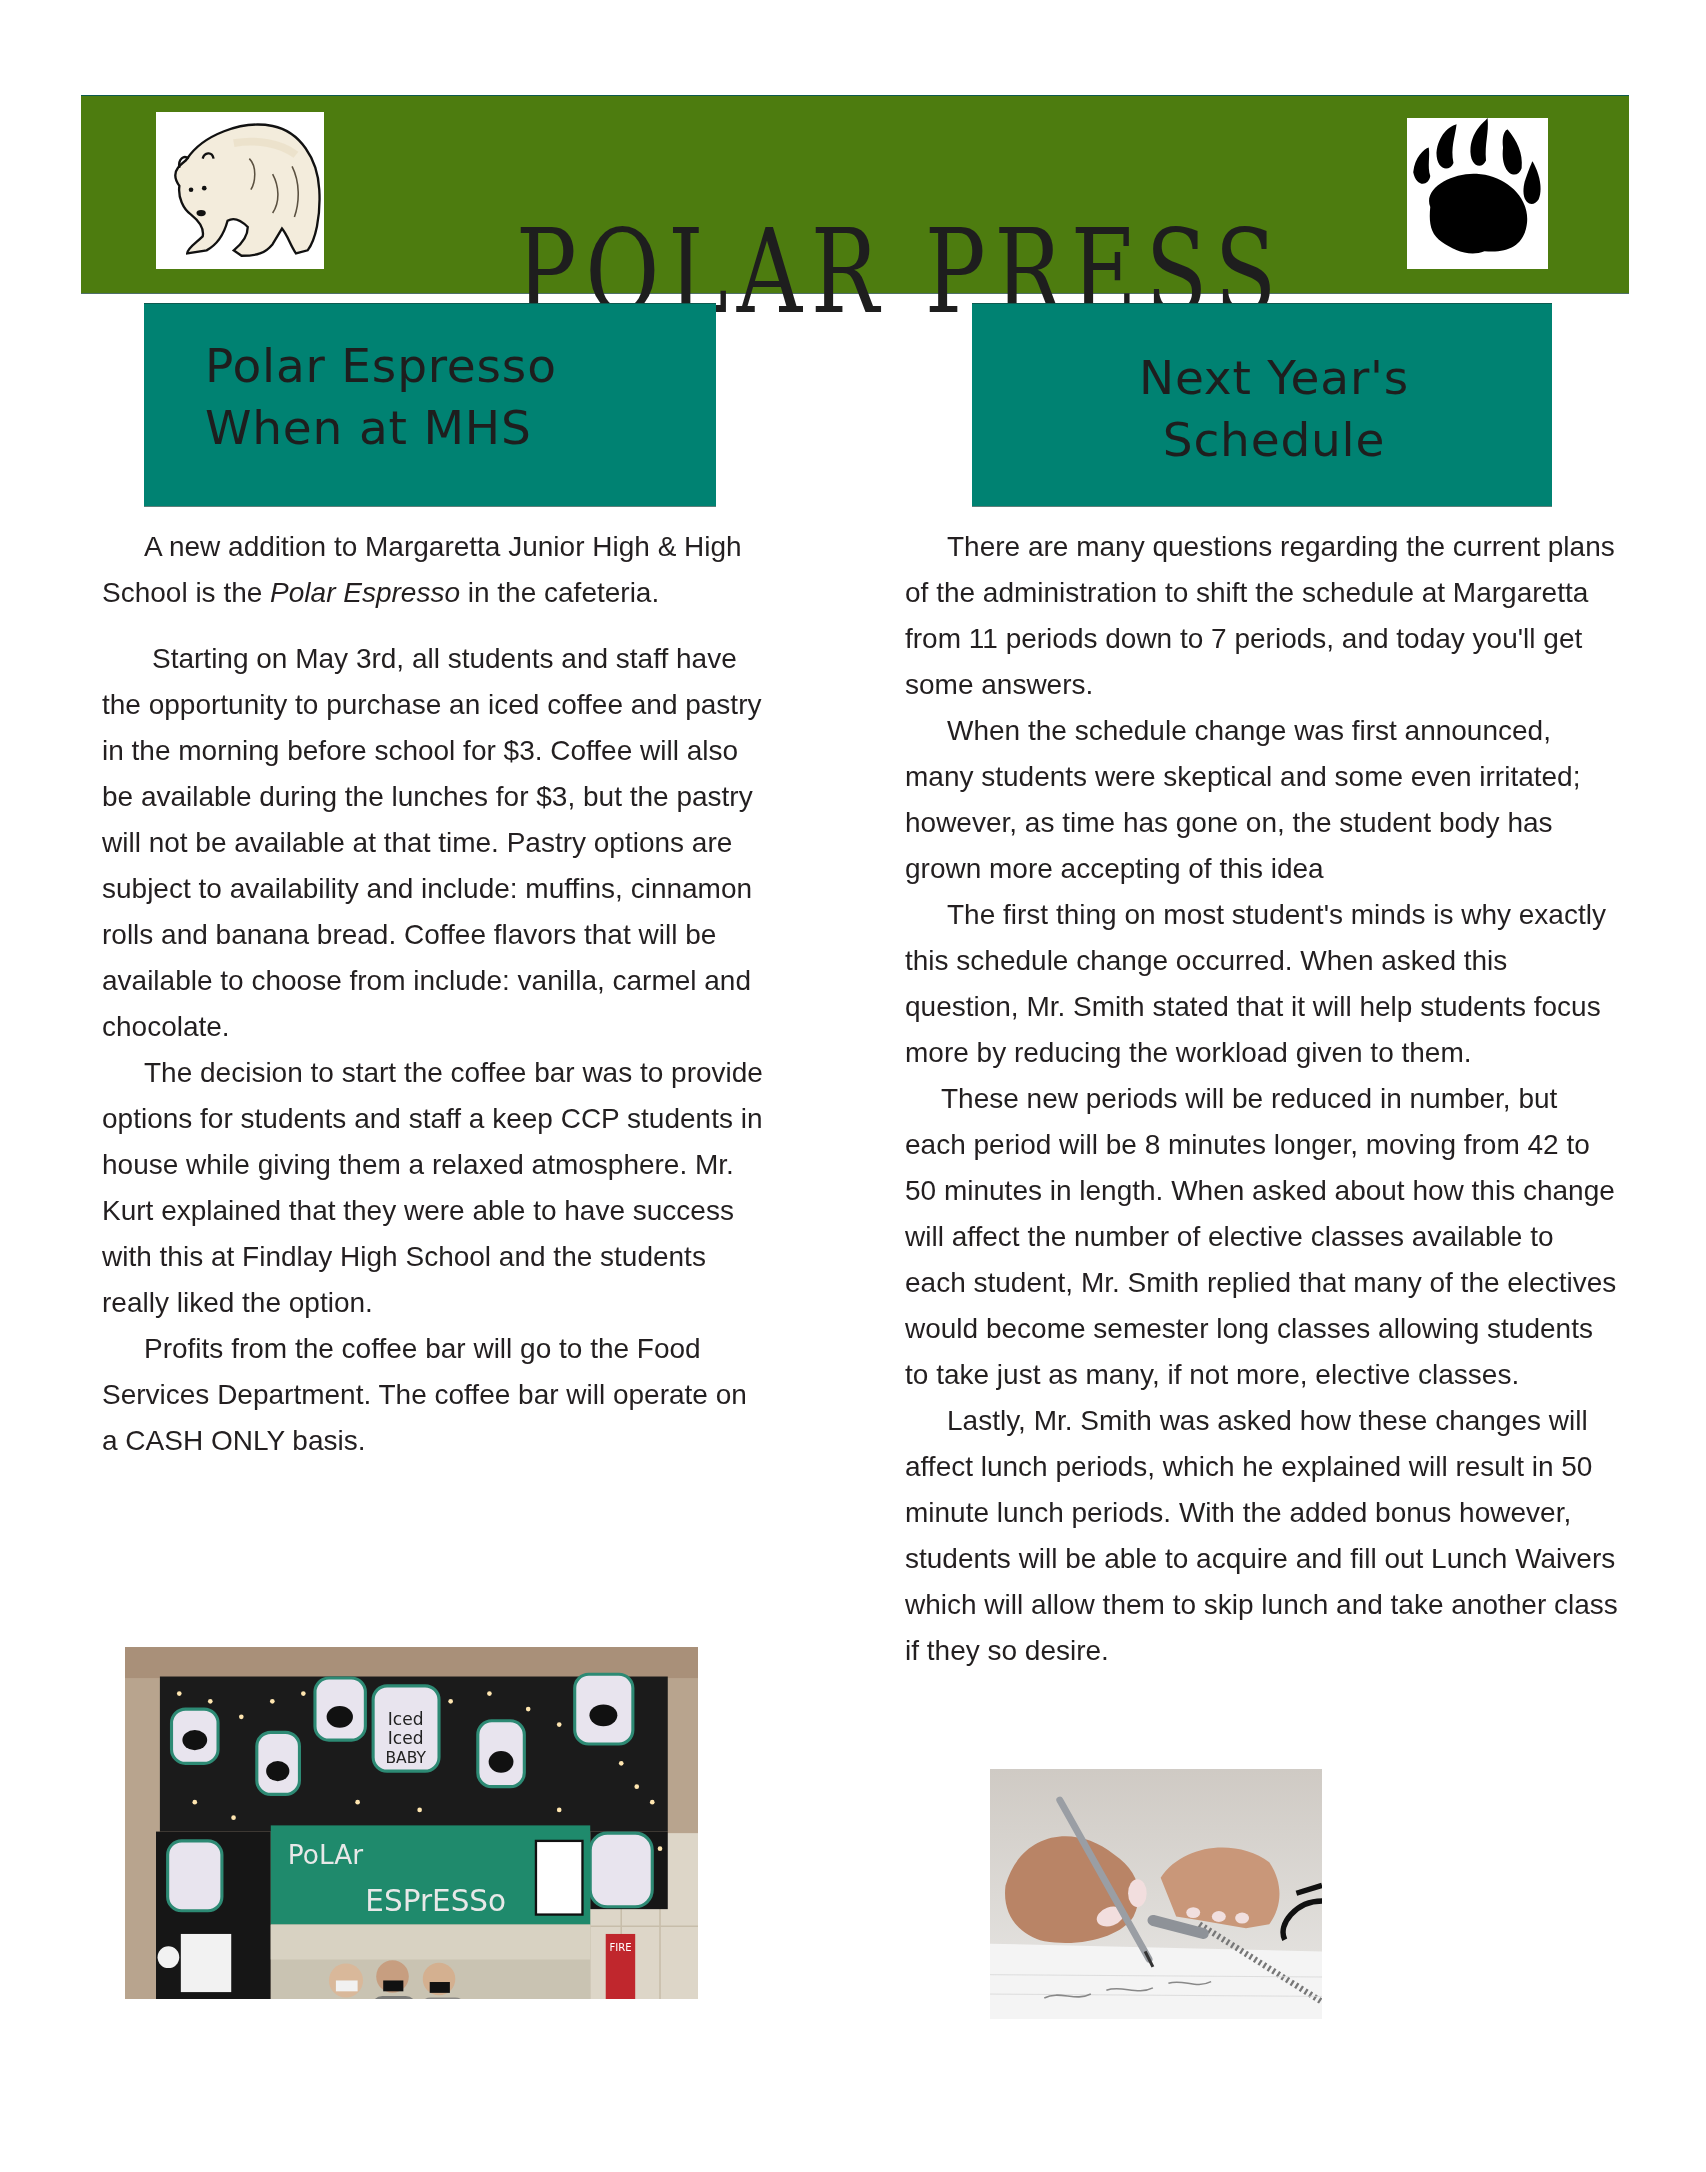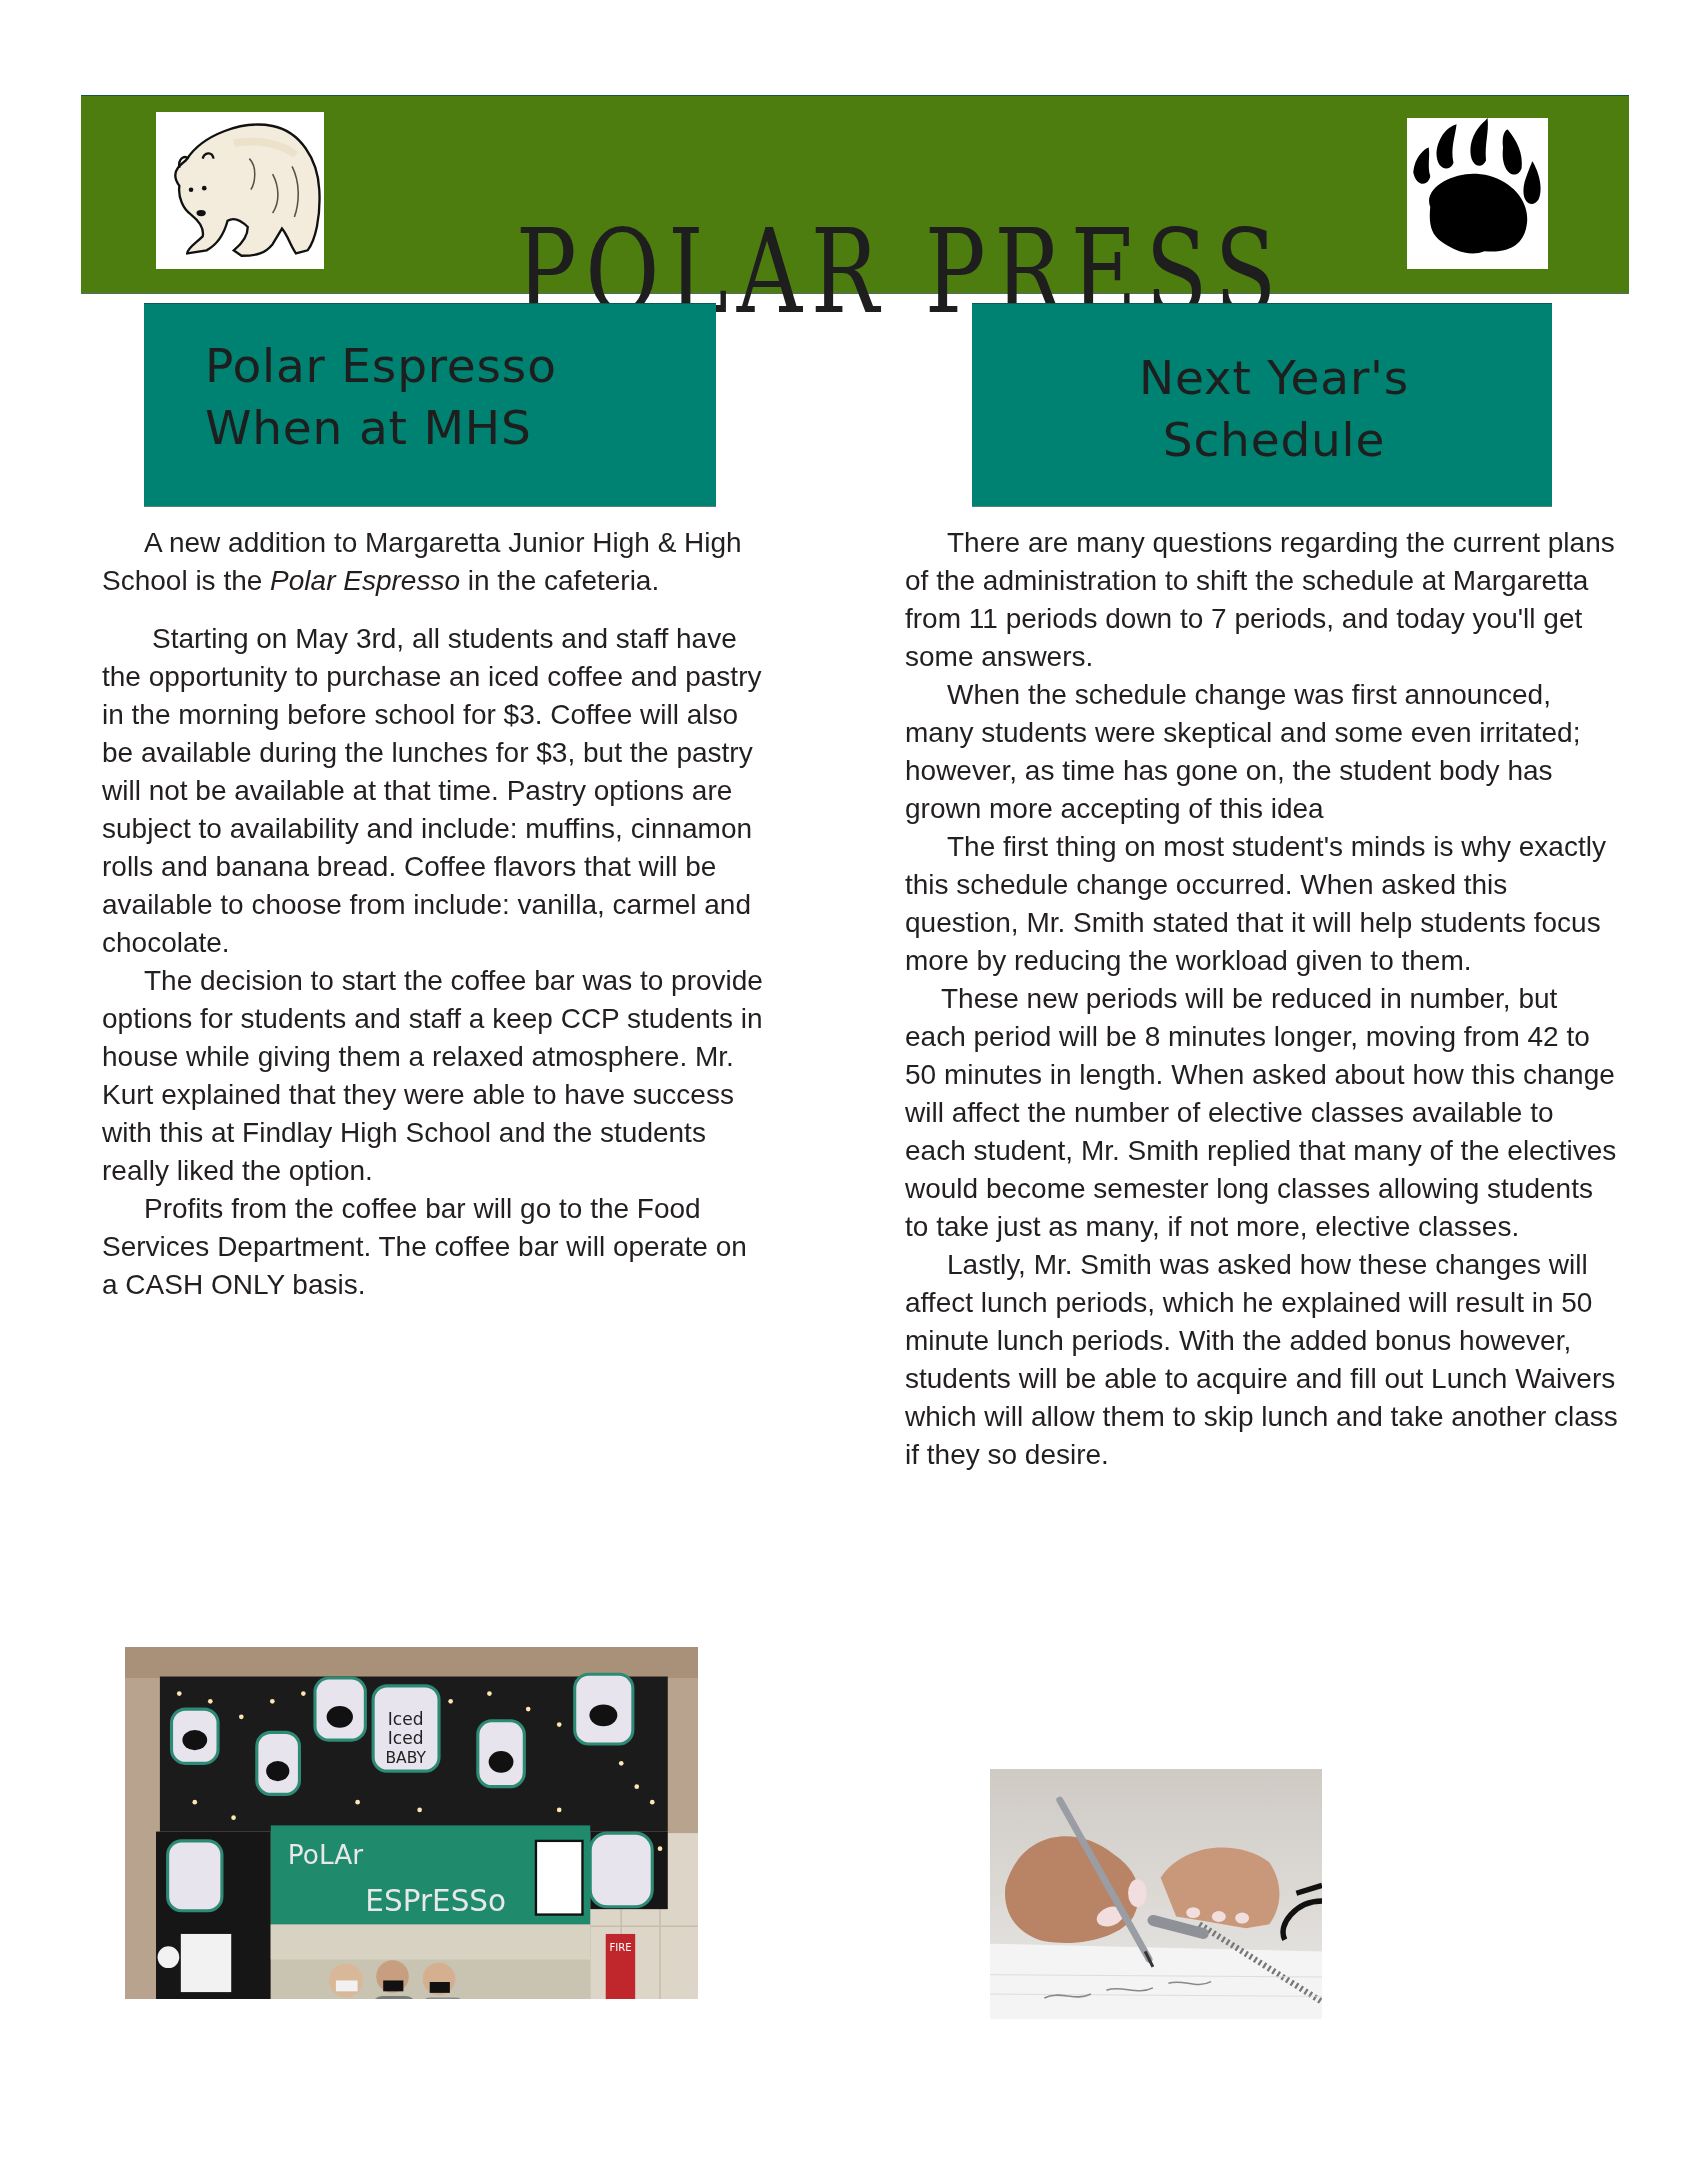--- a/index.html
+++ b/index.html
@@ -20,21 +20,21 @@
   .heading-box { background:#008272; box-sizing:border-box; border-bottom:1.6px solid #5f7f7a; border-top:0.8px solid #0d5a50; }
   #heading-left  { left:144px;  top:303px; width:572px; height:204px; }
   #heading-right { left:972px; top:303px; width:580px; height:204px; }
   .heading-text { position:absolute; font-family:"DejaVu Sans", sans-serif; font-size:47px; line-height:62px;
                   color:#1e1e1e; letter-spacing:0.8px; }
   #heading-left .heading-text { left:61px; top:31px; width:497px; text-align:left; }
   #heading-right .heading-text { left:0; top:31px; width:580px; text-align:center; }
   .heading-text span { display:block; }
 
   
-  .column { font-family:"Liberation Sans", sans-serif; font-size:28px; line-height:38px; color:#231f20; }
+  .column { font-family:"Liberation Sans", sans-serif; font-size:28px; line-height:46px; color:#231f20; }
   #col-left  { left:102px;  top:524px; width:667px; }
   #col-right { left:905px; top:524px; width:714px; }
   .column p { margin:0; text-indent:42px; }
   .column p.indent-wide { text-indent:50px;margin-top:20px; }
   .column p.indent-narrow { text-indent:36px; }
   .column em { font-style:italic; }
 
   
   #photo-coffee { left:125px; top:1647px; width:573px; height:352px; overflow:hidden; background:#b79f86; }
   #photo-writing { left:990px; top:1769px; width:332px; height:250px; overflow:hidden; background:#d9d7d3; }

